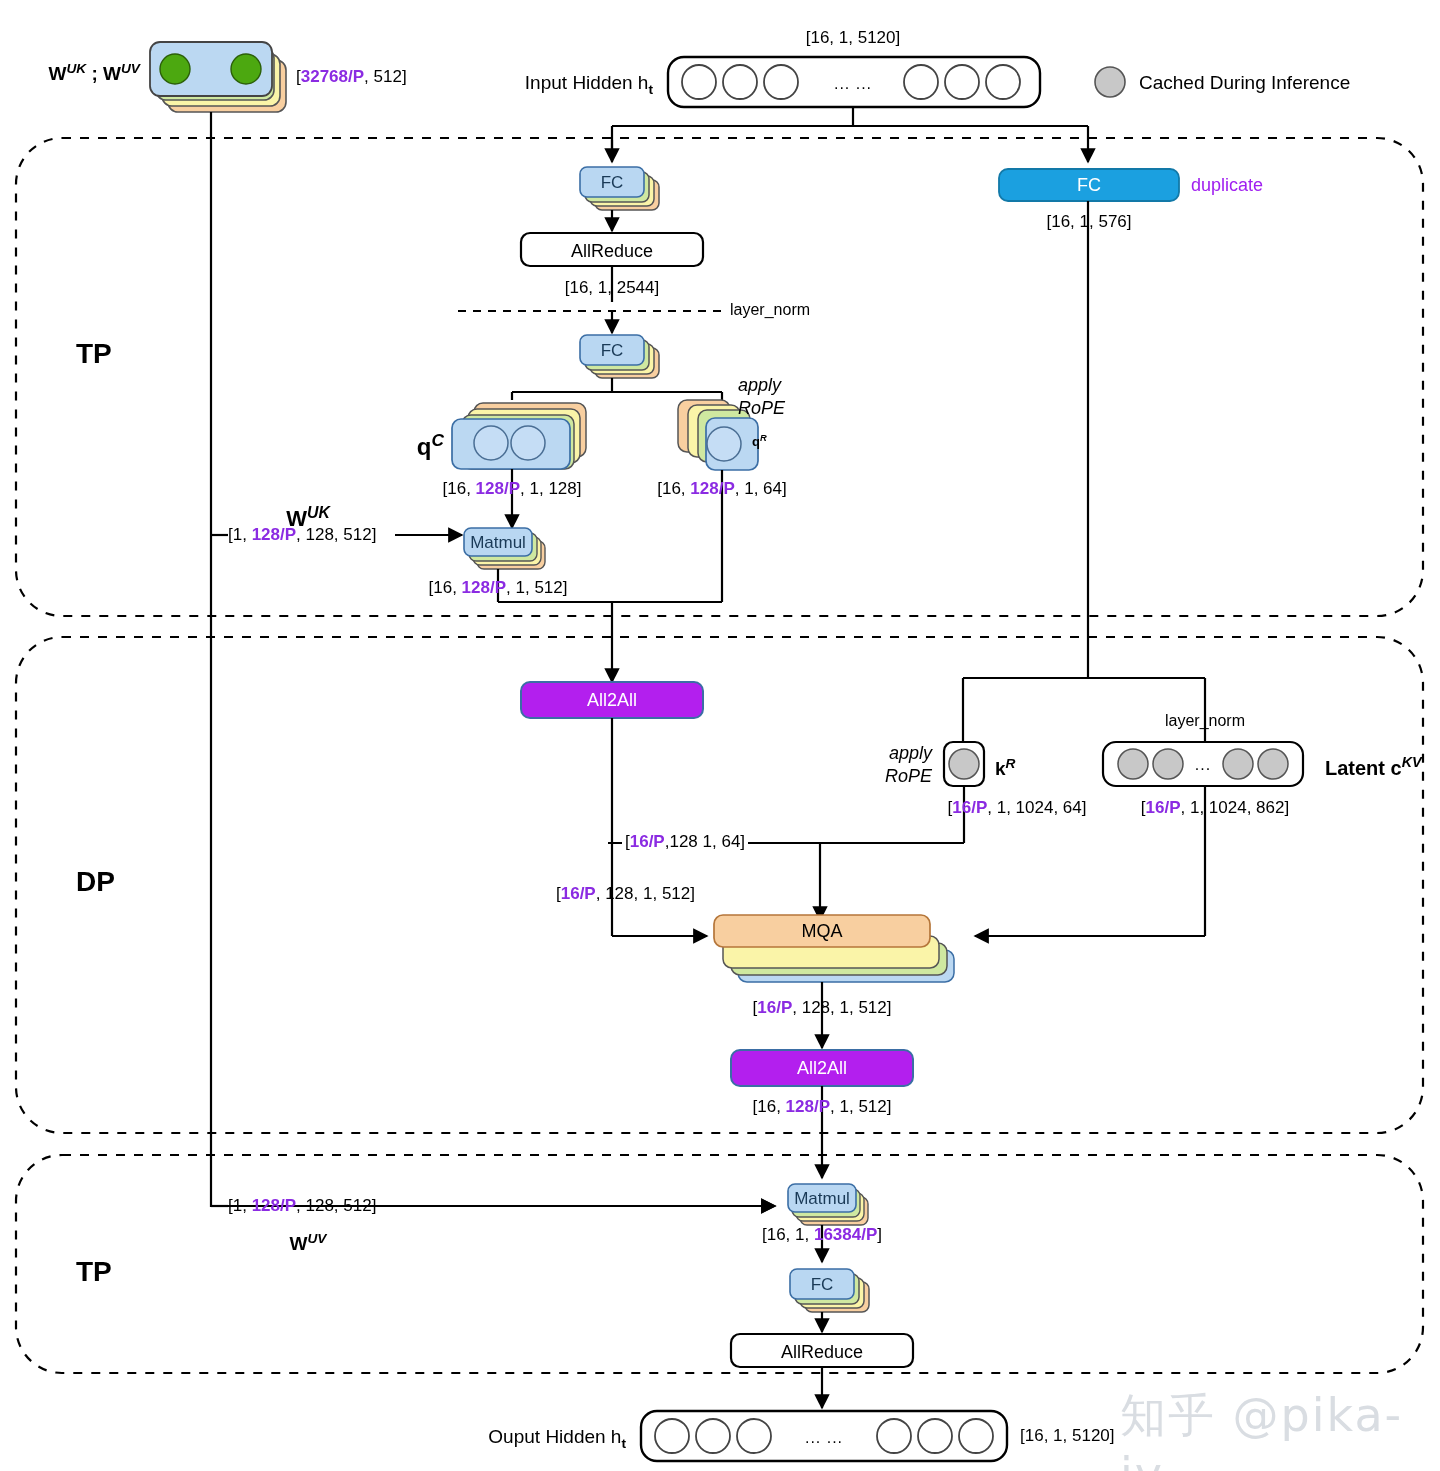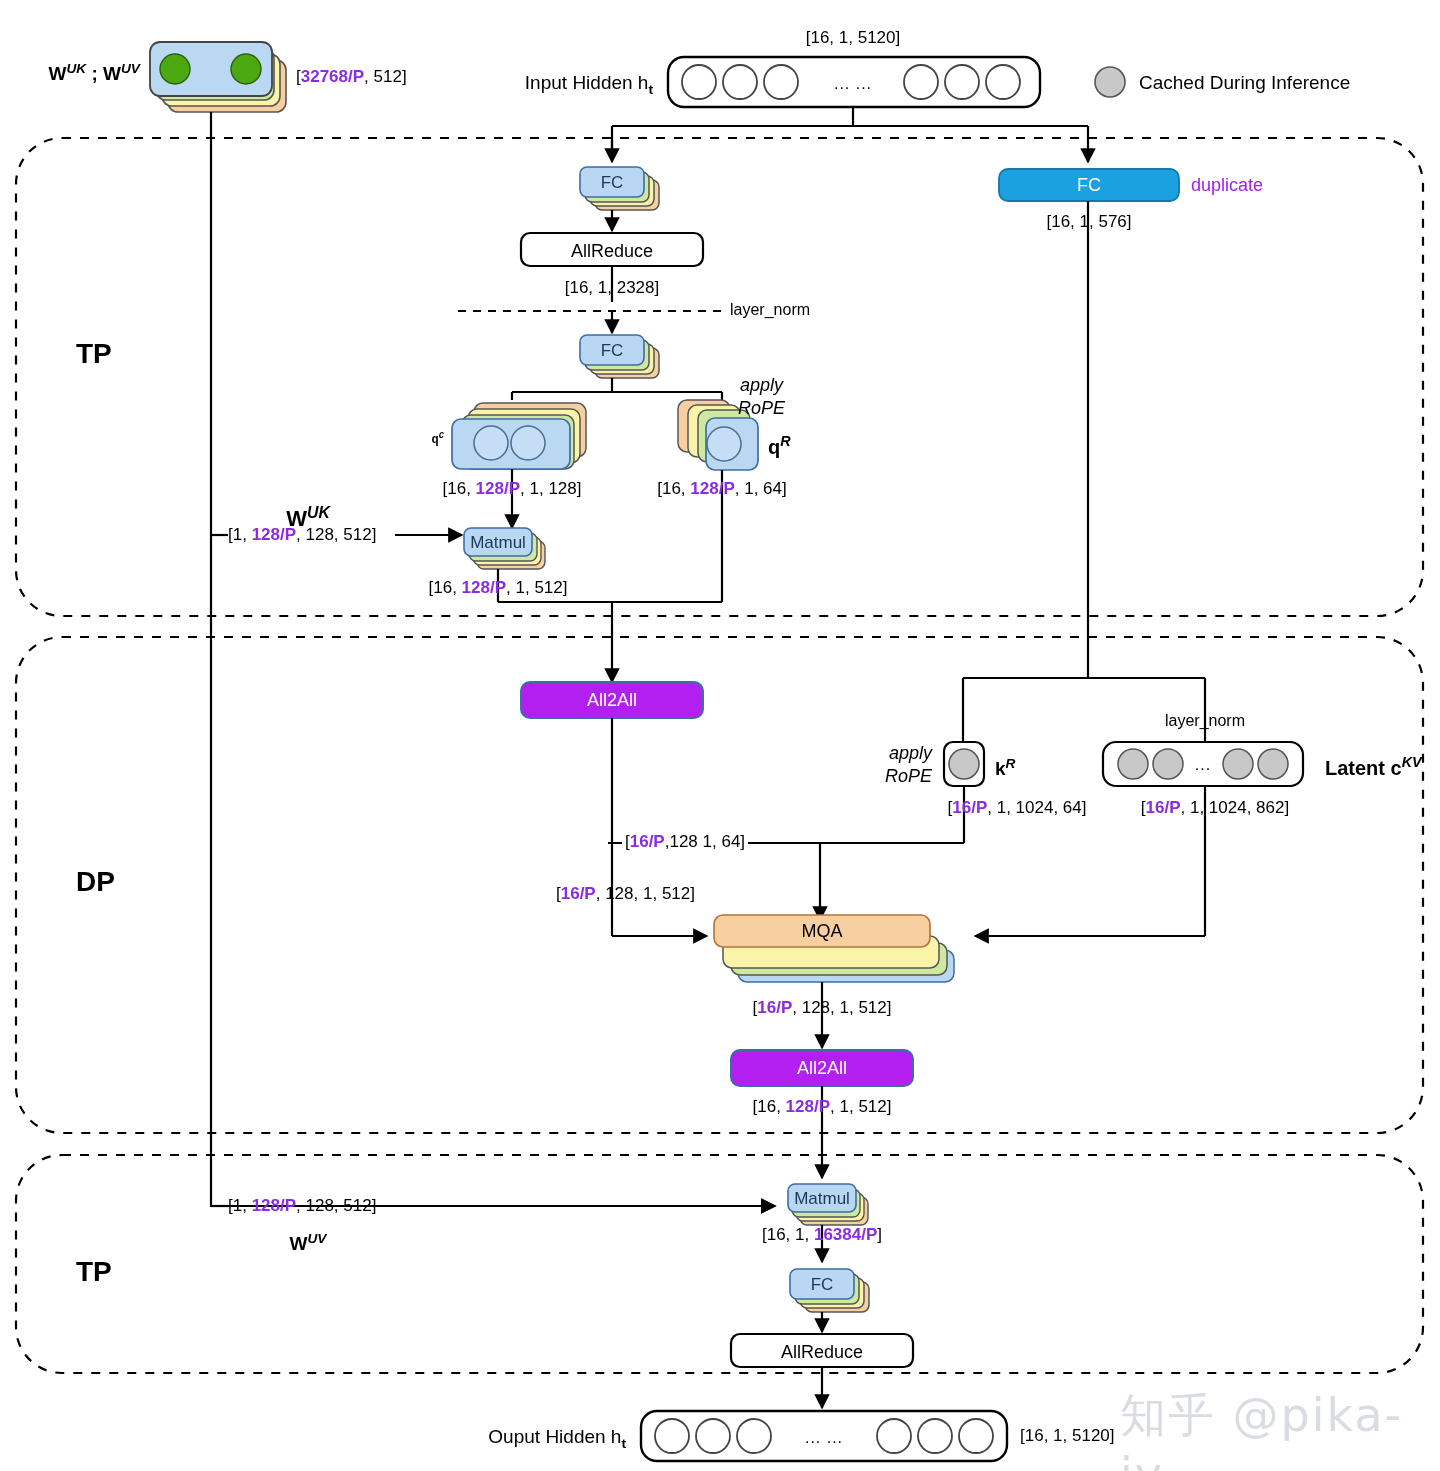--- a/index.html
+++ b/index.html
@@ -1,20 +1,20 @@
 <!DOCTYPE html>
 <html><head>
 <meta charset="utf-8">
 <style>
   html,body{margin:0;padding:0;background:#fff;}
   body{width:1440px;height:1471px;position:relative;
        font-family:"Liberation Sans","DejaVu Sans",sans-serif;}
   #root{position:absolute;inset:0;width:1440px;height:1471px;overflow:hidden;}
   svg{position:absolute;top:0;left:0;width:1440px;height:1471px;}
-  .lbl{position:absolute;white-space:nowrap;color:#000;font-size:17px;line-height:1;text-align:center;}
+  .lbl{position:absolute;white-space:nowrap;color:#000;font-size:17px;line-height:1;}
   .lbl.c{transform:translateX(-50%);}
   .lbl.r{transform:translateX(-100%);}
   .sec{font-size:28px;font-weight:bold;}
   .ital{font-style:italic;}
   .bold{font-weight:bold;}
   .pp{color:#8B2BE2;font-weight:bold;}
   .dup{color:#A020F0;font-weight:normal;font-size:18px;}
   .wm{position:absolute;color:#d9dde2;font-size:46px;letter-spacing:2px;
       font-family:"DejaVu Sans",sans-serif;}
   sup{font-size:0.72em;vertical-align:super;font-style:italic;}
@@ -198,30 +198,30 @@
 <div class="lbl r" style="left:653px;top:73px;font-size:19px;">Input Hidden h<sub>t</sub></div>
 <div class="lbl c" style="left:853px;top:76px;font-size:16px;letter-spacing:1px;">...  ...</div>
 <div class="lbl" style="left:1139px;top:73px;font-size:19px;">Cached During Inference</div>
 
 <div class="lbl sec" style="left:76px;top:340px;">TP</div>
 <div class="lbl sec" style="left:76px;top:868px;">DP</div>
 <div class="lbl sec" style="left:76px;top:1258px;">TP</div>
 
 <div class="lbl c" style="left:612px;top:174px;color:#1a3a57;">FC</div>
 <div class="lbl c" style="left:612px;top:242px;font-size:18px;">AllReduce</div>
-<div class="lbl c" style="left:612px;top:279px;">[16, 1, 2328]</div>
+<div class="lbl c" style="left:612px;top:279px;">[16, 1, 2544]</div>
 <div class="lbl" style="left:730px;top:302px;font-size:16px;">layer_norm</div>
 <div class="lbl c" style="left:612px;top:342px;color:#1a3a57;">FC</div>
 
 <div class="lbl ital" style="left:738px;top:374px;font-size:18px;line-height:1.25;">
       <span style="display:block">apply</span>
       <span style="display:block">RoPE</span>
     </div>
-<div class="lbl r bold" style="left:444px;top:432px;font-size:12px;font-family:Liberation Mono, monospace;">q<sup>C</sup></div>
-<div class="lbl bold" style="left:768px;top:434px;font-size:20px;">q<sup>R</sup></div>
+<div class="lbl r bold" style="left:444px;top:432px;font-size:24px;">q<sup>C</sup></div>
+<div class="lbl bold" style="left:752px;top:434px;font-size:13px;">q<sup>R</sup></div>
 <div class="lbl c" style="left:512px;top:480px;">
   <span>[16, </span><span class="pp">128/P</span><span>, 1, 128]</span>
 </div>
 <div class="lbl c" style="left:722px;top:480px;">
   <span>[16, </span><span class="pp">128/P</span><span>, 1, 64]</span>
 </div>
 <div class="lbl c bold" style="left:308px;top:505px;font-size:22px;">W<sup>UK</sup></div>
 <div class="lbl" style="left:228px;top:526px;">
   <span>[1, </span><span class="pp">128/P</span><span>, 128, 512]</span>
 </div>

